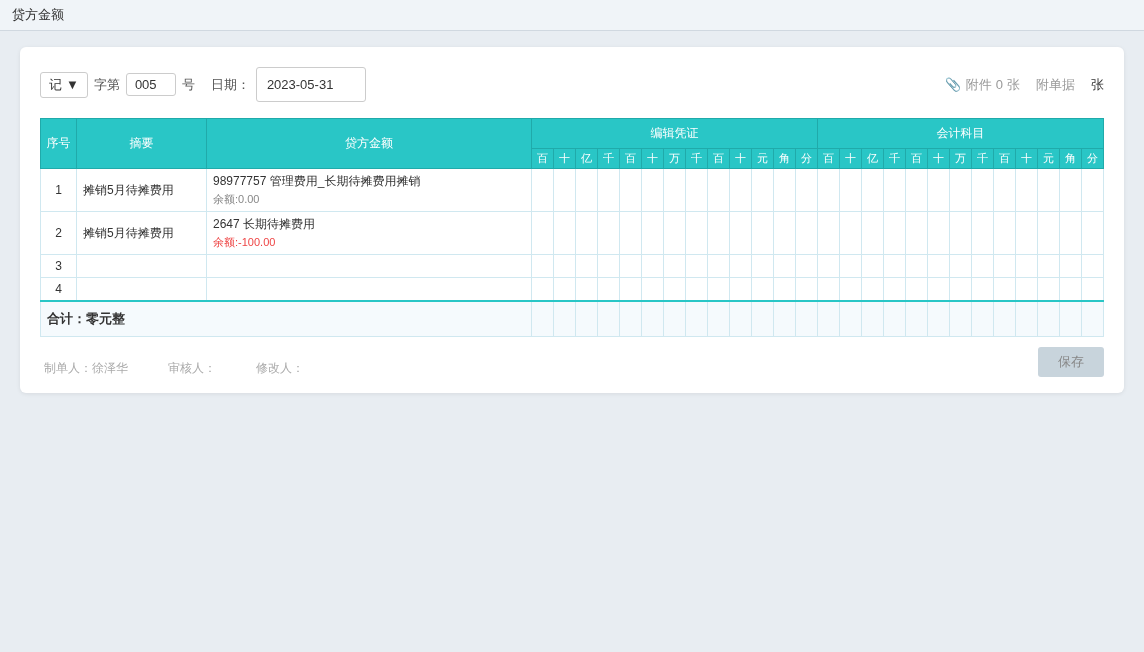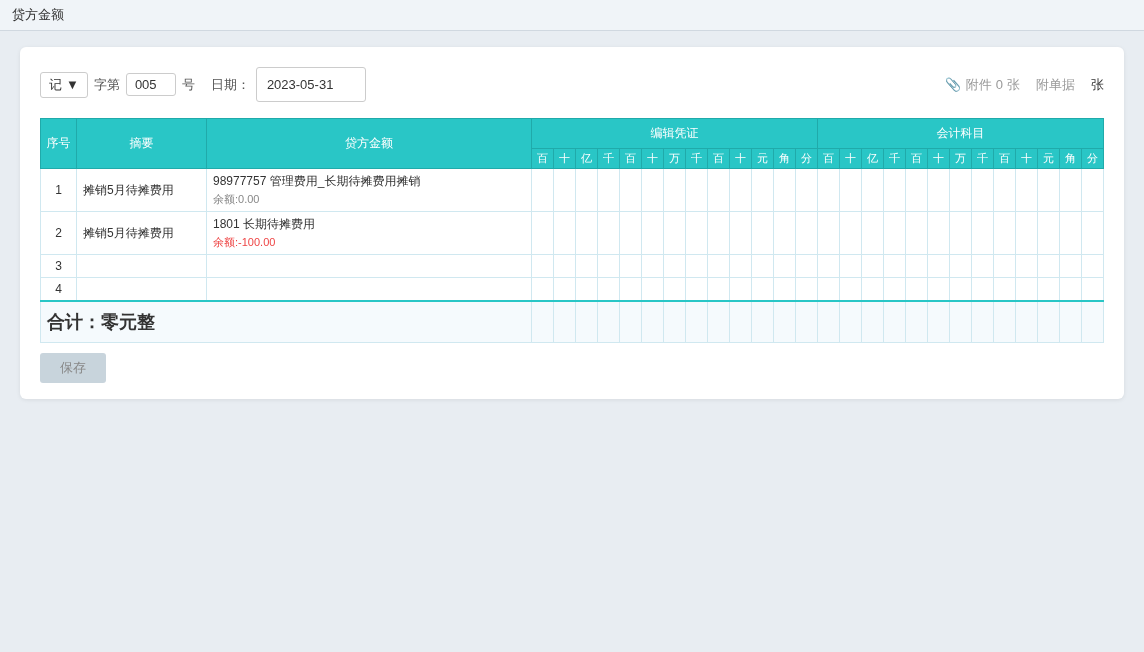--- a/index.html
+++ b/index.html
@@ -315,21 +315,21 @@
               <td class="col-char center" style="width: 22px; min-width: 18px;"></td>
               <td class="col-char center" style="width: 22px; min-width: 18px;"></td>
               <td class="col-char center" style="width: 22px; min-width: 18px;"></td>
               <td class="col-char center" style="width: 22px; min-width: 18px;"></td>
               <td class="col-char center" style="width: 22px; min-width: 18px;"></td>
             </tr>
             <tr>
               <td class="row-num">2</td>
               <td style="font-size: 12px;">摊销5月待摊费用</td>
               <td>
-                <div class="account-name">1801 长期待摊费用</div>
+                <div class="account-name">2647 长期待摊费用</div>
                 <div class="balance-text negative">余额:-100.00</div>
               </td>
               <td class="col-char center" style="width: 22px; min-width: 18px;"></td>
               <td class="col-char center" style="width: 22px; min-width: 18px;"></td>
               <td class="col-char center" style="width: 22px; min-width: 18px;"></td>
               <td class="col-char center" style="width: 22px; min-width: 18px;"></td>
               <td class="col-char center" style="width: 22px; min-width: 18px;"></td>
               <td class="col-char center" style="width: 22px; min-width: 18px;"></td>
               <td class="col-char center" style="width: 22px; min-width: 18px;"></td>
               <td class="col-char center" style="width: 22px; min-width: 18px;"></td>
@@ -410,21 +410,21 @@
               <td class="col-char center" style="width: 22px; min-width: 18px;"></td>
               <td class="col-char center" style="width: 22px; min-width: 18px;"></td>
               <td class="col-char center" style="width: 22px; min-width: 18px;"></td>
               <td class="col-char center" style="width: 22px; min-width: 18px;"></td>
               <td class="col-char center" style="width: 22px; min-width: 18px;"></td>
               <td class="col-char center" style="width: 22px; min-width: 18px;"></td>
             </tr>
           </tbody>
         <tfoot>
           <tr class="total-row" id="total-row">
-          <td colspan="3" style="font-weight: bold; font-size: 18px;">合计：零元整</td>
+          <td colspan="3" style="font-weight: bold; font-size: 13px;">合计：零元整</td>
               <td class="col-char center" style="width: 22px;"></td>
               <td class="col-char center" style="width: 22px;"></td>
               <td class="col-char center" style="width: 22px;"></td>
               <td class="col-char center" style="width: 22px;"></td>
               <td class="col-char center" style="width: 22px;"></td>
               <td class="col-char center" style="width: 22px;"></td>
               <td class="col-char center" style="width: 22px;"></td>
               <td class="col-char center" style="width: 22px;"></td>
               <td class="col-char center" style="width: 22px;"></td>
               <td class="col-char center" style="width: 22px;"></td>
@@ -443,16 +443,21 @@
               <td class="col-char center" style="width: 22px;"></td>
               <td class="col-char center" style="width: 22px;"></td>
               <td class="col-char center" style="width: 22px;"></td>
               <td class="col-char center" style="width: 22px;"></td>
             </tr>
         </tfoot>
       </table>
     </div>
 
     <div class="footer-area">
+      <div class="footer-row">
+        <span>制单人：徐泽华</span>
+        <span>审核人：</span>
+        <span>修改人：</span>
+      </div>
       <button class="save-btn">保存</button>
     </div>
   </div>
 </div>
 
 </body></html>

